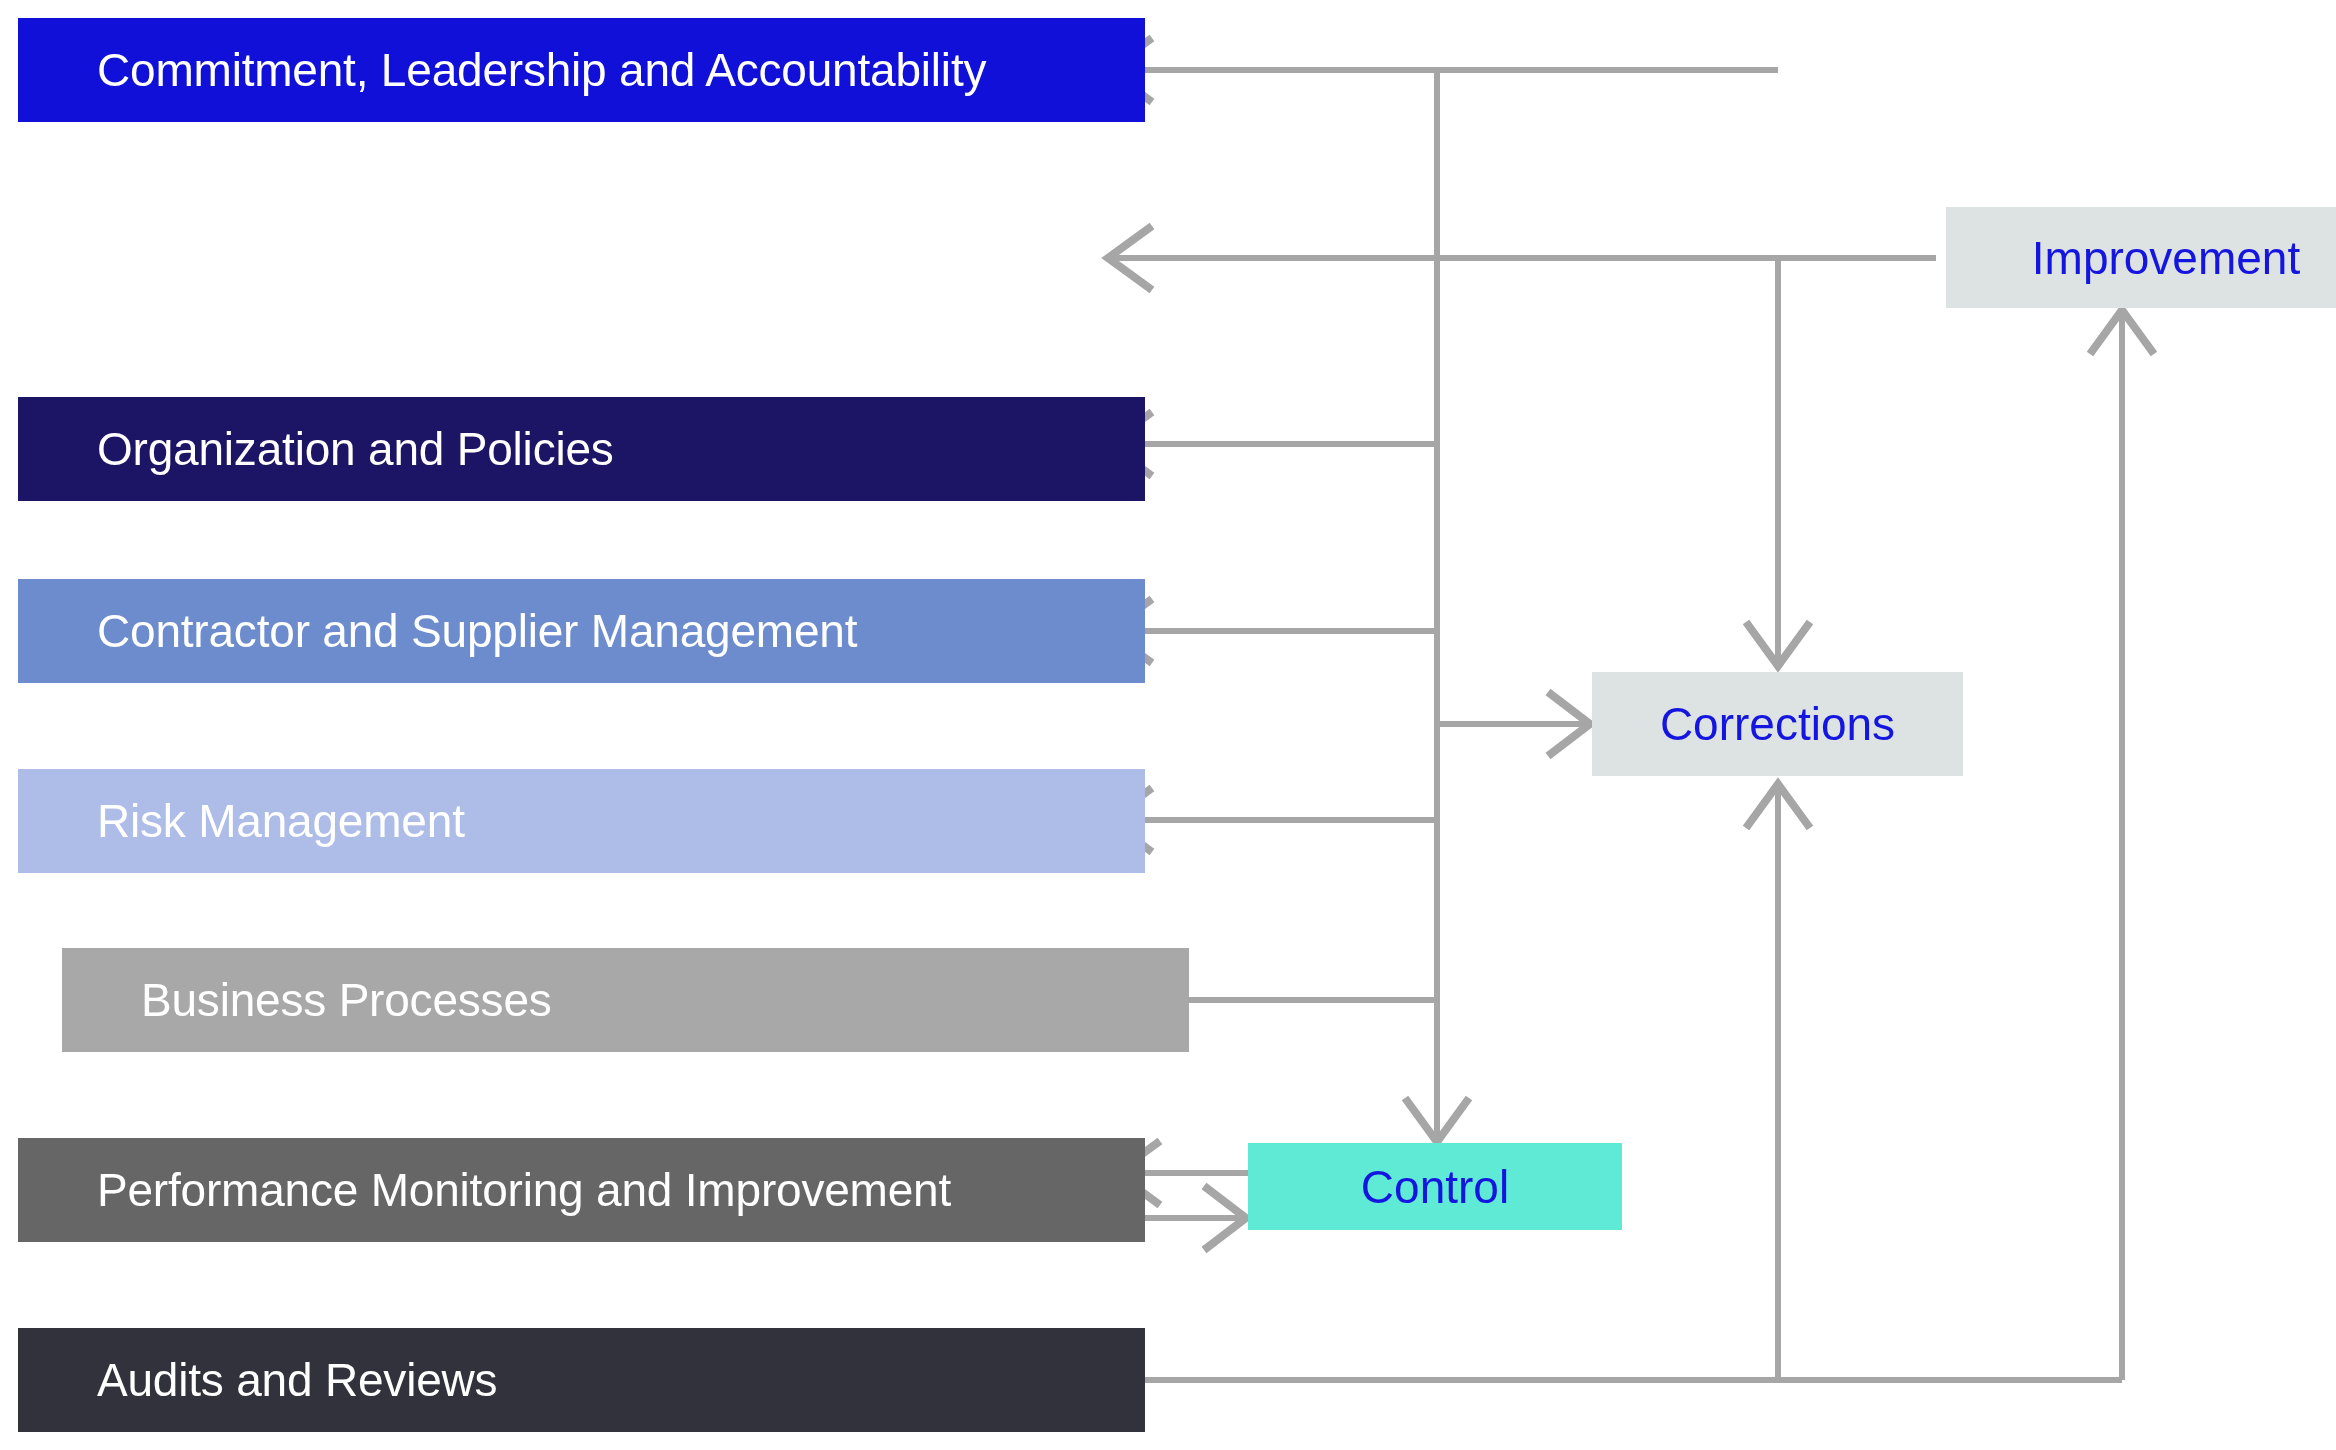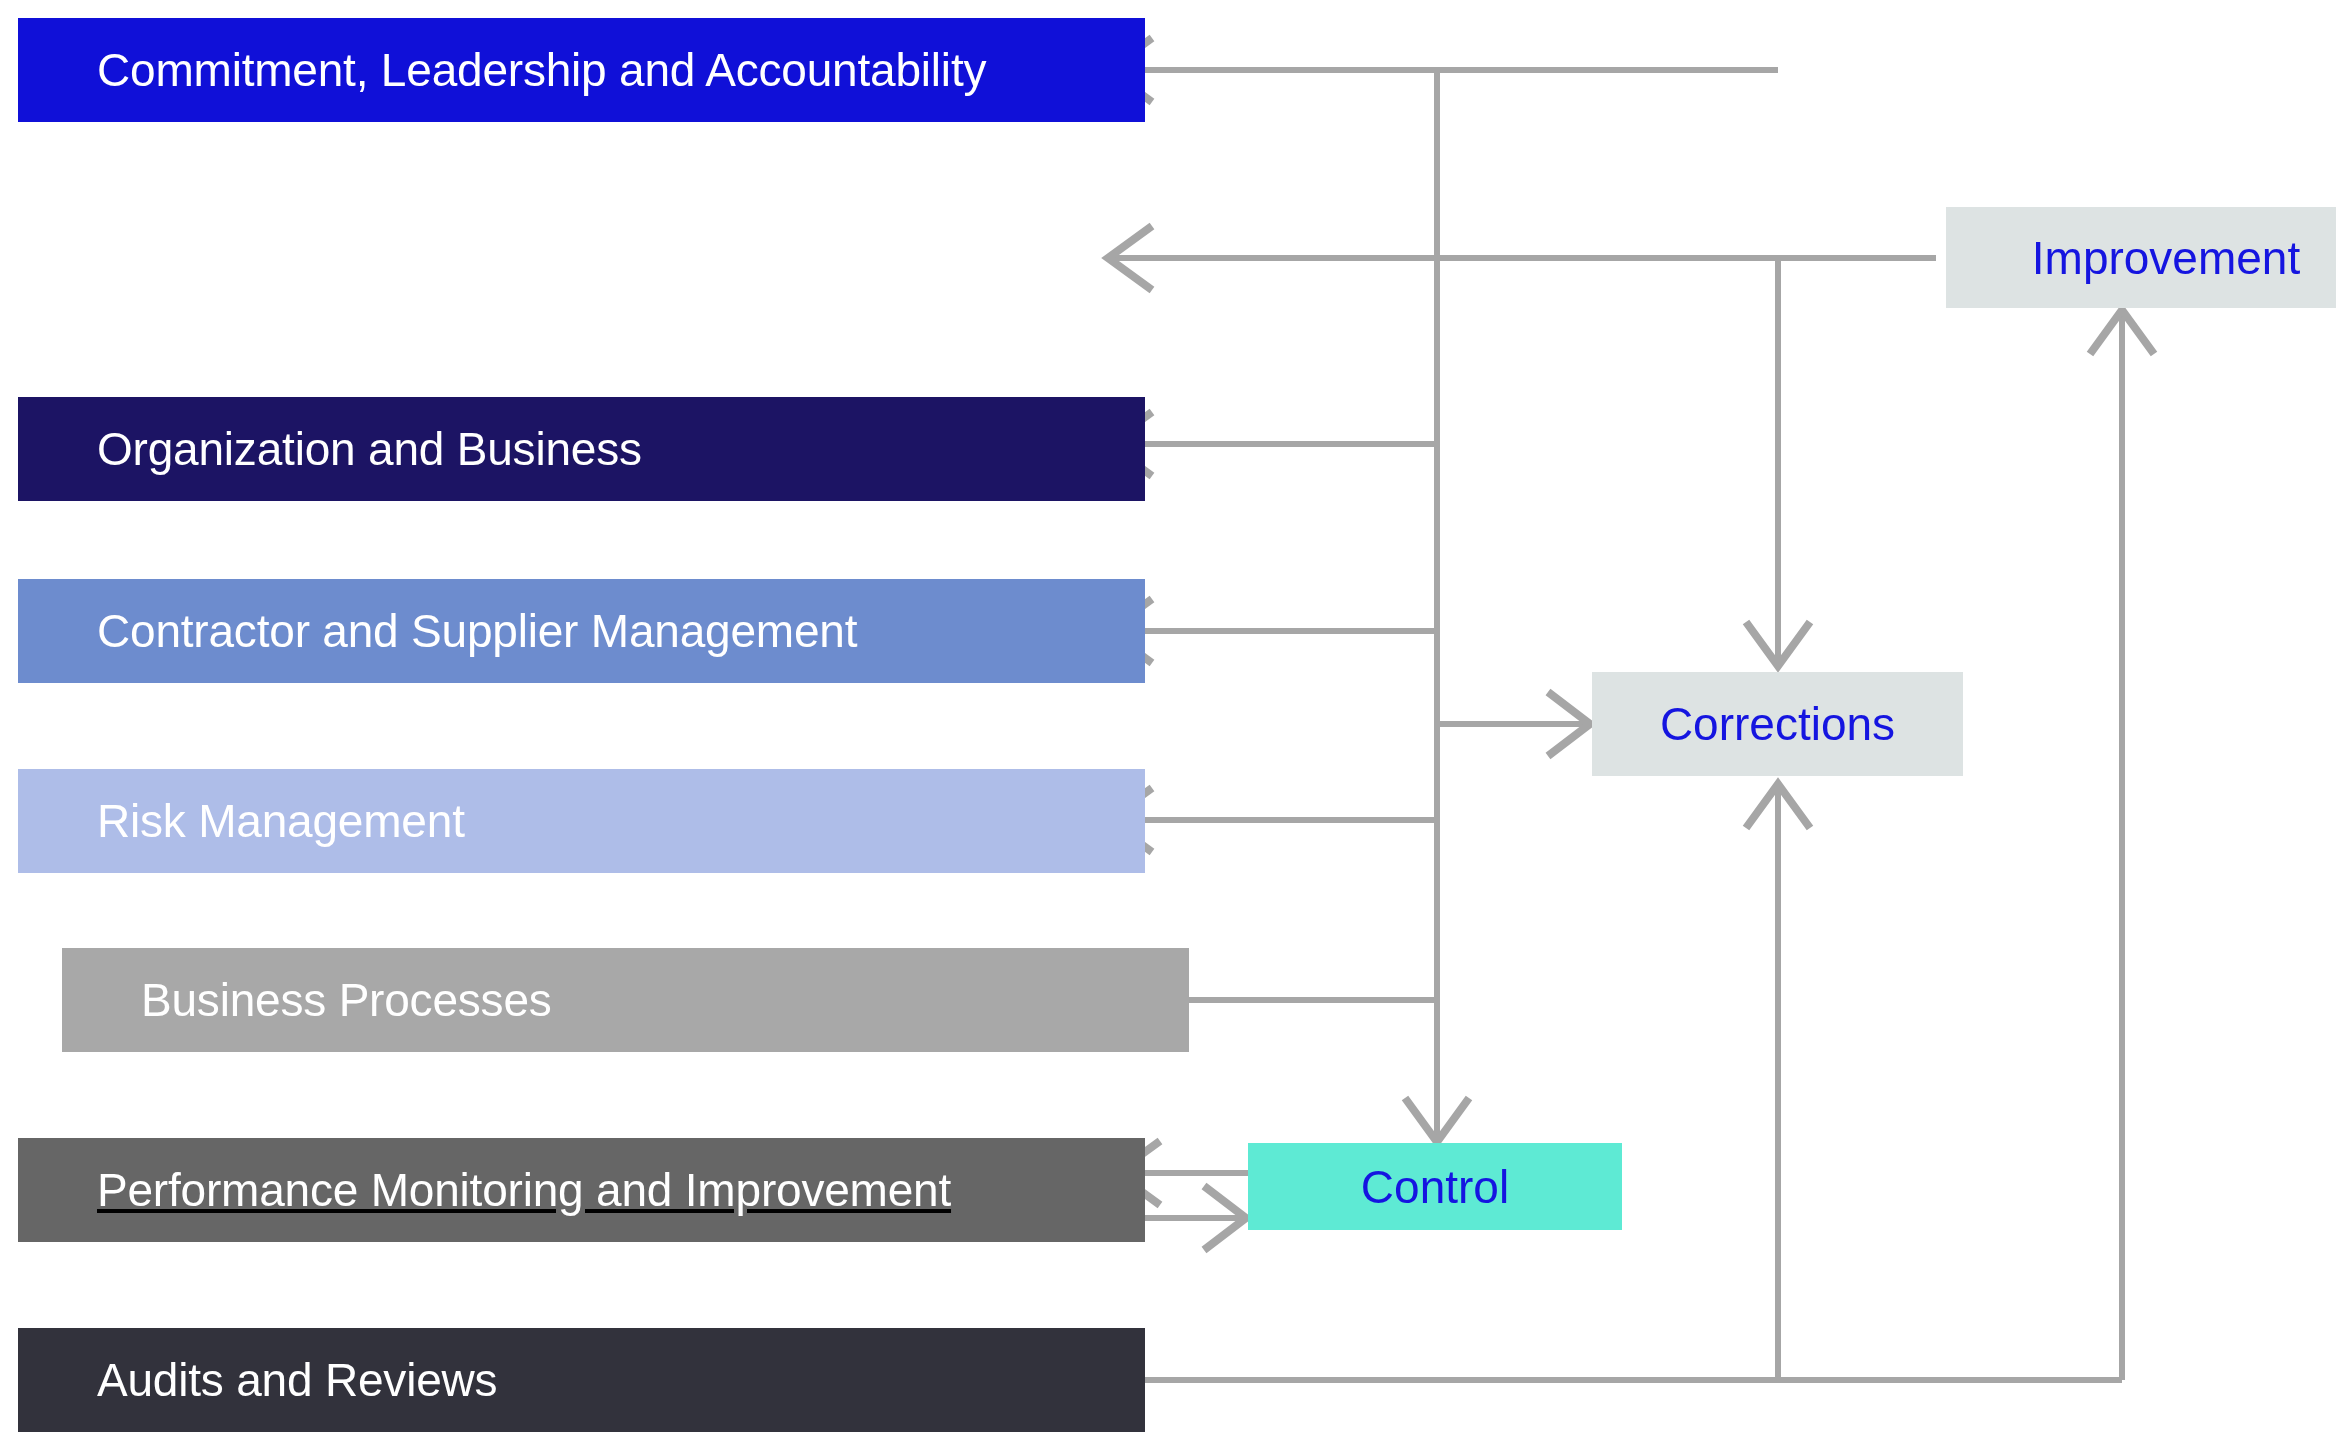--- a/index.html
+++ b/index.html
@@ -112,32 +112,32 @@
     <path class="hd" d="M1746 828 L1778 784 L1810 828" stroke="#a6a6a6"></path>
 
     <path class="ln" d="M2122 1380 L2122 316" stroke="#a6a6a6"></path>
     <path class="hd" d="M2090 354 L2122 310 L2154 354" stroke="#a6a6a6"></path>
   </svg>
 
   <div class="bar" style="top: 18px; background: rgb(16, 16, 216);">
     <span class="bar-label">Commitment, Leadership and Accountability</span>
   </div>
   <div class="bar" style="top: 397px; background: rgb(28, 20, 100);">
-    <span class="bar-label">Organization and Business</span>
+    <span class="bar-label">Organization and Policies</span>
   </div>
   <div class="bar" style="top: 579px; background: rgb(109, 140, 206);">
     <span class="bar-label">Contractor and Supplier Management</span>
   </div>
   <div class="bar" style="top: 769px; background: rgb(174, 189, 232);">
     <span class="bar-label">Risk Management</span>
   </div>
   <div class="bar" style="top: 948px; background: rgb(168, 168, 168); margin-left: 44px;">
     <span class="bar-label">Business Processes</span>
   </div>
-  <div class="bar" style="top: 1138px; background: rgb(102, 102, 102); text-decoration: underline;">
+  <div class="bar" style="top: 1138px; background: rgb(102, 102, 102);">
     <span class="bar-label">Performance Monitoring and Improvement</span>
   </div>
   <div class="bar" style="top: 1328px; background: rgb(50, 50, 60); align-items: center;">
     <span class="bar-label">Audits and Reviews</span>
   </div>
 
   <div class="pbox" style="left: 1936px; top: 207px; width: 440px; height: 101px; background: rgb(221, 227, 227); margin-left: 10px;">
     <span class="pbox-label" style="color: rgb(21, 21, 224);">Improvement</span>
   </div>
   <div class="pbox" style="left: 1592px; top: 672px; width: 371px; height: 104px; background: rgb(221, 227, 227);">

